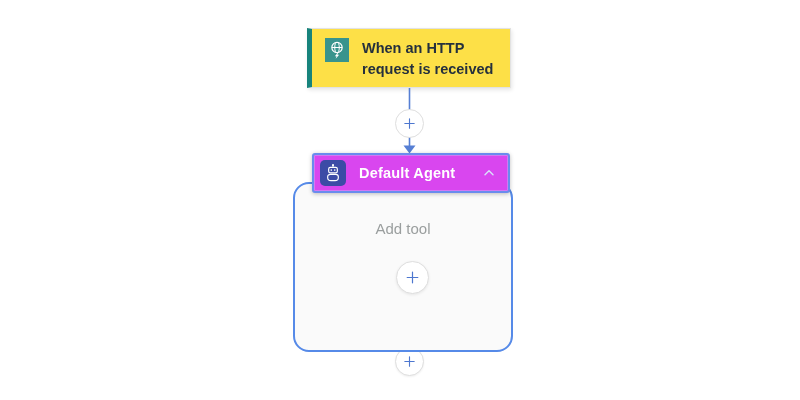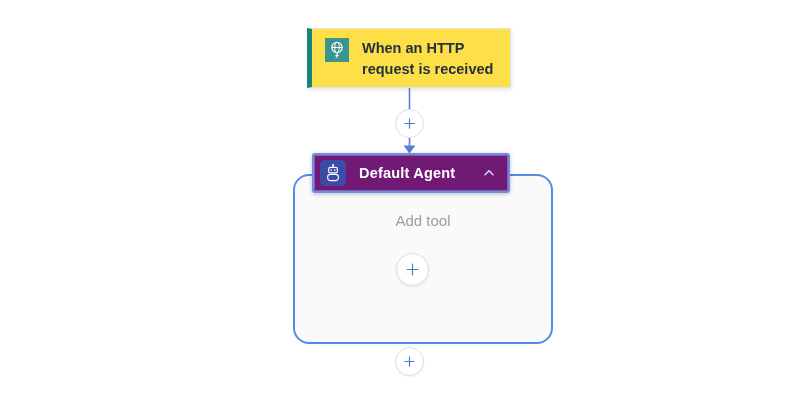--- a/index.html
+++ b/index.html
@@ -40,41 +40,41 @@
   .plus-btn{
     background:#ffffff;border:1px solid #dedede;border-radius:50%;
     display:flex;align-items:center;justify-content:center;
     box-sizing:border-box;cursor:pointer;padding:0;
   }
   .plus-mid{position:absolute;left:395px;top:109px;width:29px;height:29px;}
   .plus-bottom{position:absolute;left:395px;top:347px;width:29px;height:29px;box-shadow:0 1px 2px rgba(0,0,0,0.06);}
 
   
   .agent-container{
-    position:absolute;left:293px;top:174px;width:260px;height:170px;
+    position:absolute;left:293px;top:182px;width:220px;height:170px;
     background:#fafafa;
     border:2px solid #568ae8;
     border-radius:16px;
     box-sizing:border-box;
     z-index:1;
   }
   .add-tool-label{
     position:absolute;left:0;right:0;top:36px;
     text-align:center;
     font-size:15px;color:#9a9e9e;
   }
   .plus-inner{
     position:absolute;left:101px;top:77px;width:33px;height:33px;
     box-shadow:0 1px 3px rgba(0,0,0,0.08);
   }
 
   
   .agent-header{
     position:absolute;left:312px;top:153px;width:198px;height:40px;
-    background:#701a75;
+    background:#d946ef;
     border:2px solid #6a8ced;
     border-radius:3px;
     box-sizing:border-box;
     box-shadow:0 1px 4px rgba(0,0,0,0.25), inset 0 0 0 1px rgba(200,215,255,0.35);
     display:flex;align-items:center;
     padding:0 9px 0 6px;
     z-index:2;cursor:pointer;
   }
   .agent-icon{
     width:26px;height:26px;flex:0 0 26px;

